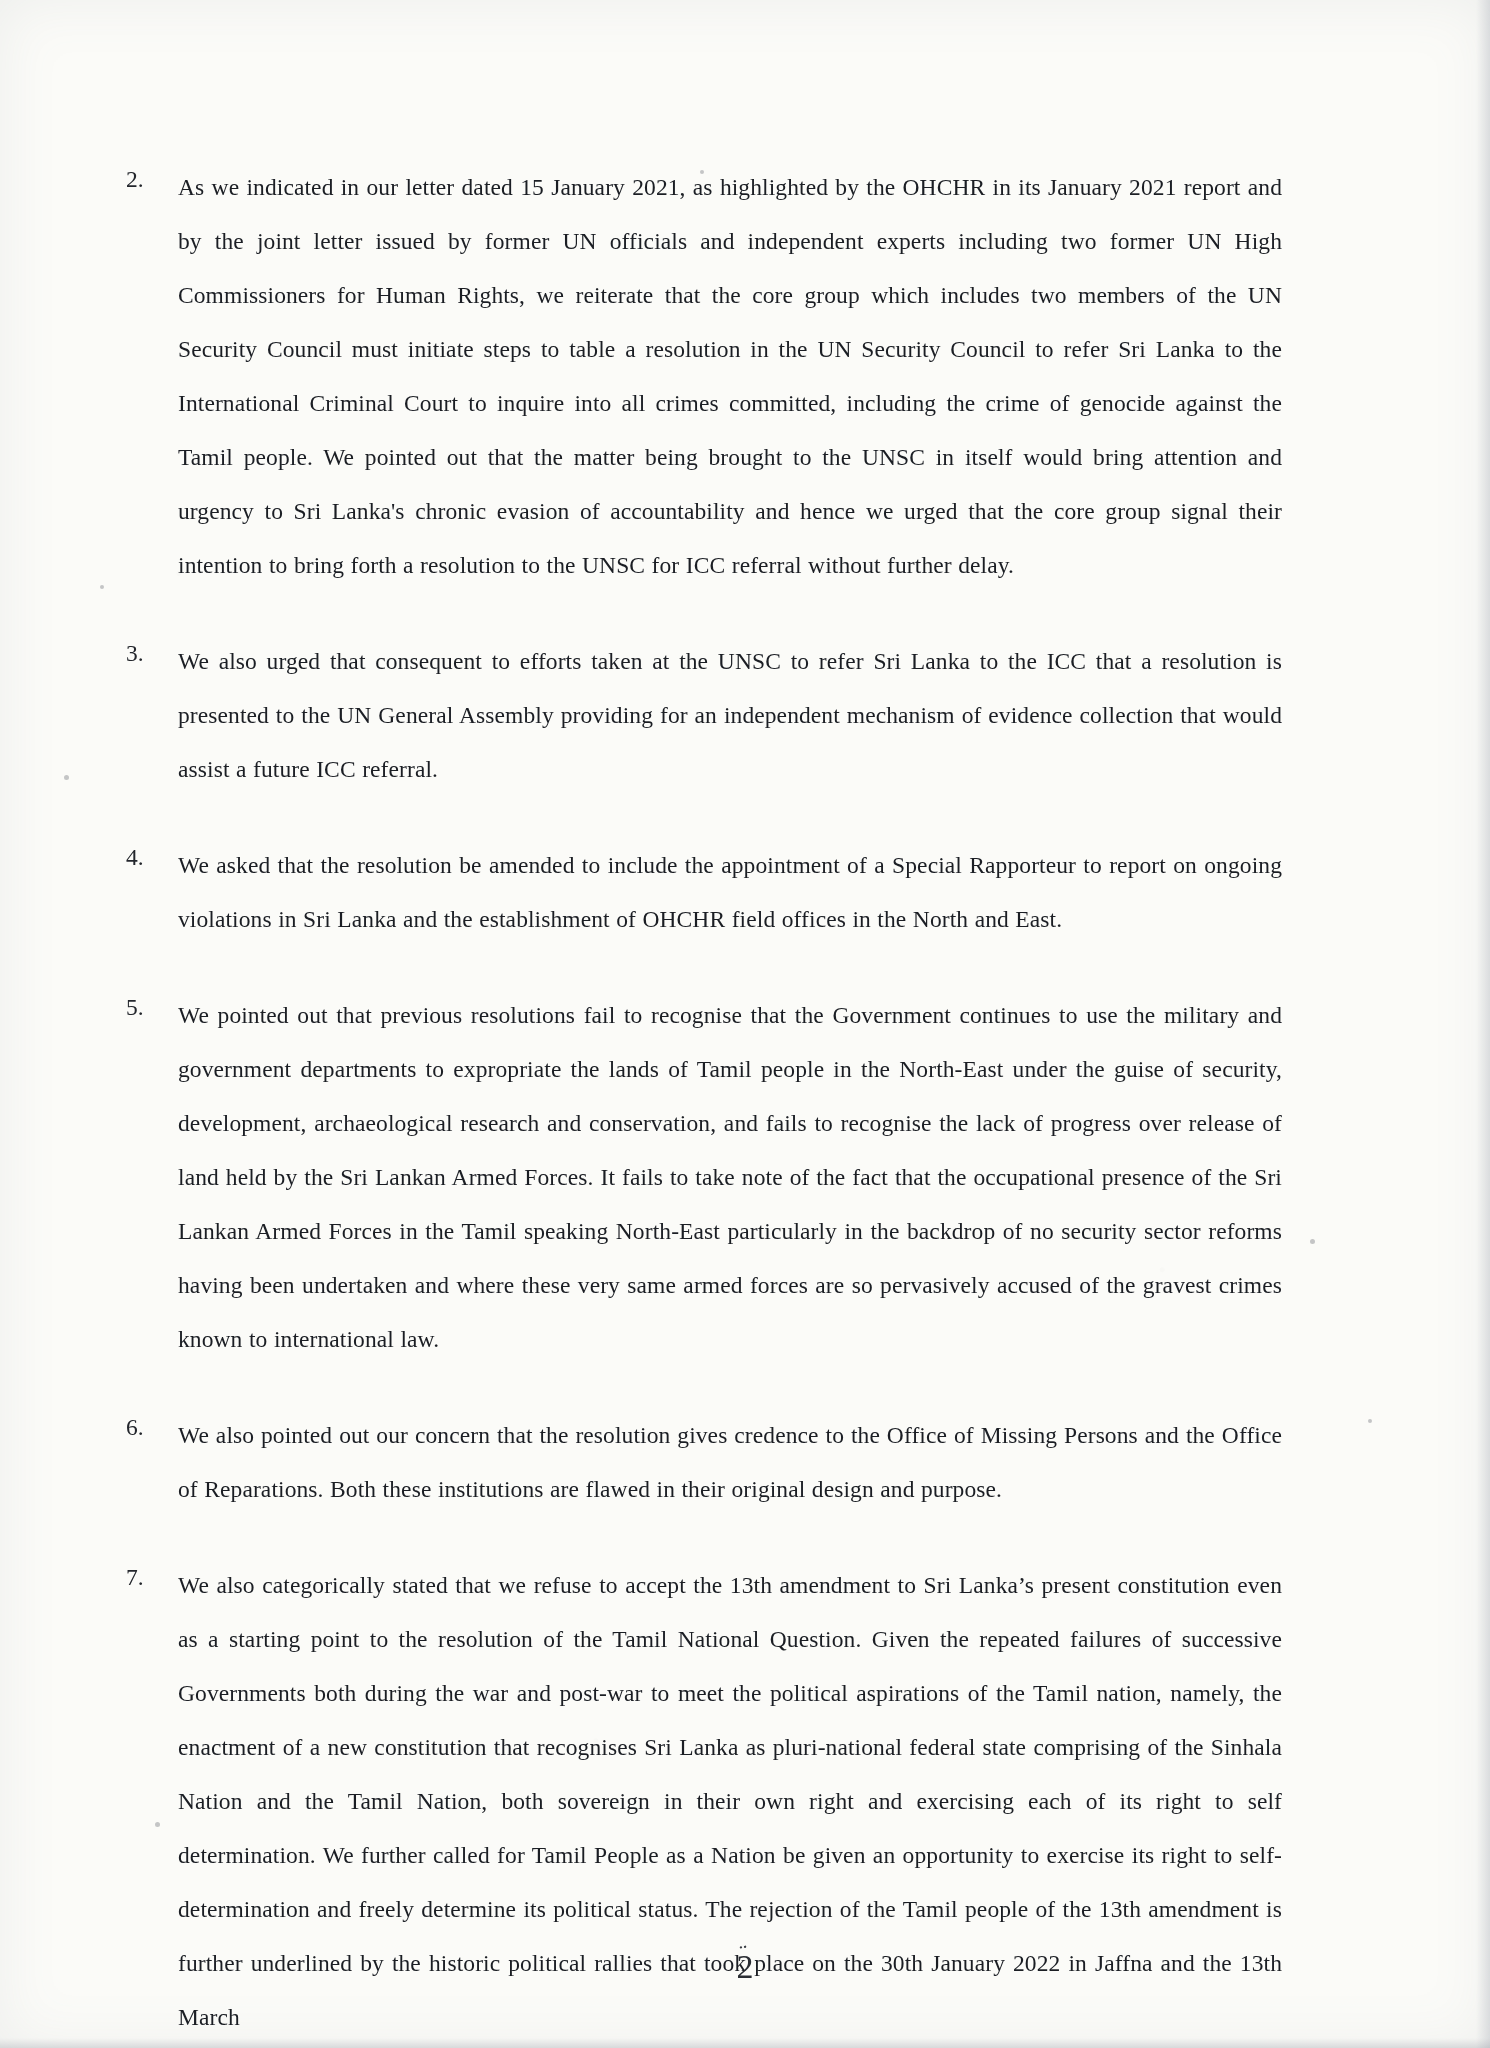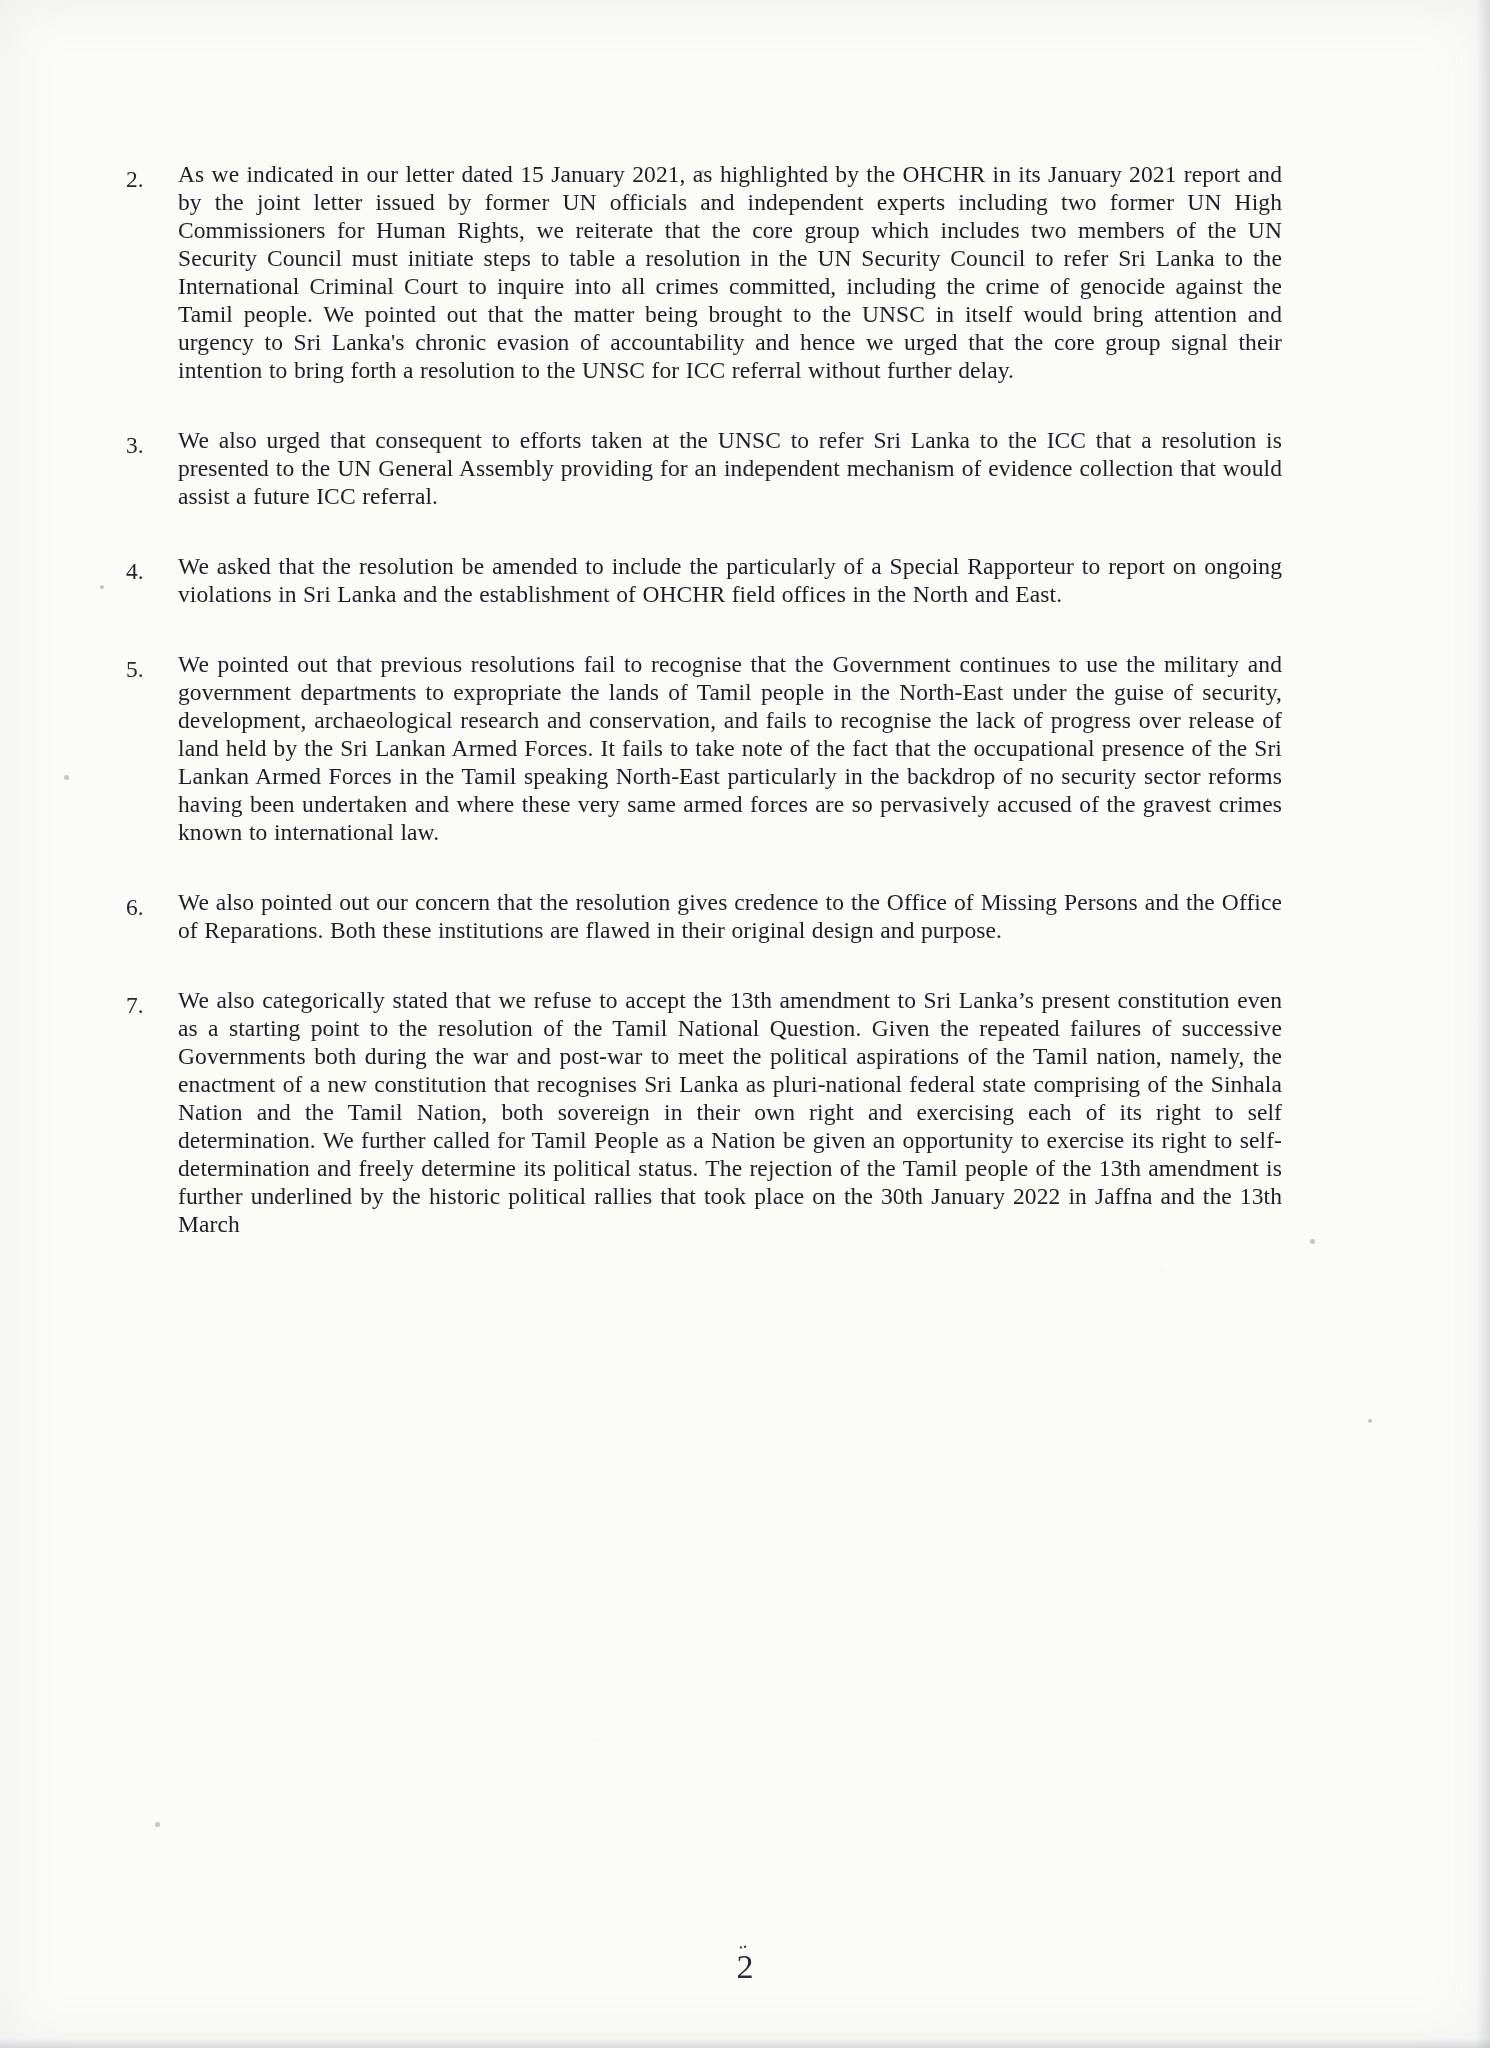--- a/index.html
+++ b/index.html
@@ -58,21 +58,21 @@
     flex: 0 0 52px;
     font-size: 23.5px;
     line-height: 38px;
     color: #23262c;
     text-align: left;
     padding-left: 4px;
   }
   .para-body {
     flex: 1;
     font-size: 23.5px;
-    line-height: 28px;
+    line-height: 54px;
     text-align: justify;
     text-justify: inter-word;
     color: #1b1e24;
     letter-spacing: 0.1px;
     word-spacing: 0.5px;
   }
 
   .page-number {
     position: absolute;
     left: 0;
@@ -119,21 +119,21 @@
       <div class="para-body">As we indicated in our letter dated 15 January 2021, as highlighted by the OHCHR in its January 2021 report and by the joint letter issued by former UN officials and independent experts including two former UN High Commissioners for Human Rights, we reiterate that the core group which includes two members of the UN Security Council must initiate steps to table a resolution in the UN Security Council to refer Sri Lanka to the International Criminal Court to inquire into all crimes committed, including the crime of genocide against the Tamil people. We pointed out that the matter being brought to the UNSC in itself would bring attention and urgency to Sri Lanka's chronic evasion of accountability and hence we urged that the core group signal their intention to bring forth a resolution to the UNSC for ICC referral without further delay.</div>
     </div>
 
     <div class="para">
       <div class="para-num">3.</div>
       <div class="para-body">We also urged that consequent to efforts taken at the UNSC to refer Sri Lanka to the ICC that a resolution is presented to the UN General Assembly providing for an independent mechanism of evidence collection that would assist a future ICC referral.</div>
     </div>
 
     <div class="para">
       <div class="para-num">4.</div>
-      <div class="para-body">We asked that the resolution be amended to include the particularly of a Special Rapporteur to report on ongoing violations in Sri Lanka and the establishment of OHCHR field offices in the North and East.</div>
+      <div class="para-body">We asked that the resolution be amended to include the appointment of a Special Rapporteur to report on ongoing violations in Sri Lanka and the establishment of OHCHR field offices in the North and East.</div>
     </div>
 
     <div class="para">
       <div class="para-num">5.</div>
       <div class="para-body">We pointed out that previous resolutions fail to recognise that the Government continues to use the military and government departments to expropriate the lands of Tamil people in the North-East under the guise of security, development, archaeological research and conservation, and fails to recognise the lack of progress over release of land held by the Sri Lankan Armed Forces. It fails to take note of the fact that the occupational presence of the Sri Lankan Armed Forces in the Tamil speaking North-East particularly in the backdrop of no security sector reforms having been undertaken and where these very same armed forces are so pervasively accused of the gravest crimes known to international law.</div>
     </div>
 
     <div class="para">
       <div class="para-num">6.</div>
       <div class="para-body">We also pointed out our concern that the resolution gives credence to the Office of Missing Persons and the Office of Reparations. Both these institutions are flawed in their original design and purpose.</div>

